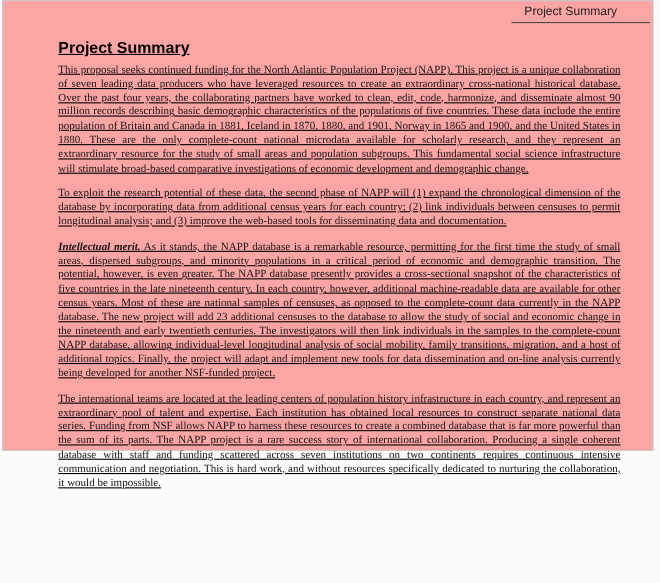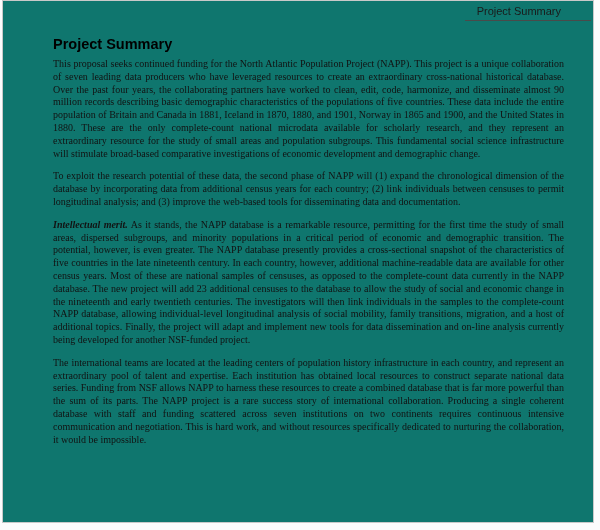--- a/index.html
+++ b/index.html
@@ -8,24 +8,25 @@
     width: 600px;
     height: 530px;
     background: #fcfcfc;
     overflow: hidden;
   }
   .page {
     position: absolute;
     left: 2px;
     top: 0px;
     width: 592px;
-    height: 523px;
+    height: 410px;
     box-sizing: border-box;
     border: 1px solid #c9c9c9;
-    background: #0f766e;
+    background: #fca5a5;
+    text-decoration: underline;
   }
   .running-header {
     text-align: right;
     margin: 4px 2px 0 0;
     font-family: "Liberation Sans", sans-serif;
     font-size: 11px;
     color: #1a1a1a;
   }
   .running-header .rule-label {
     display: inline-block;

